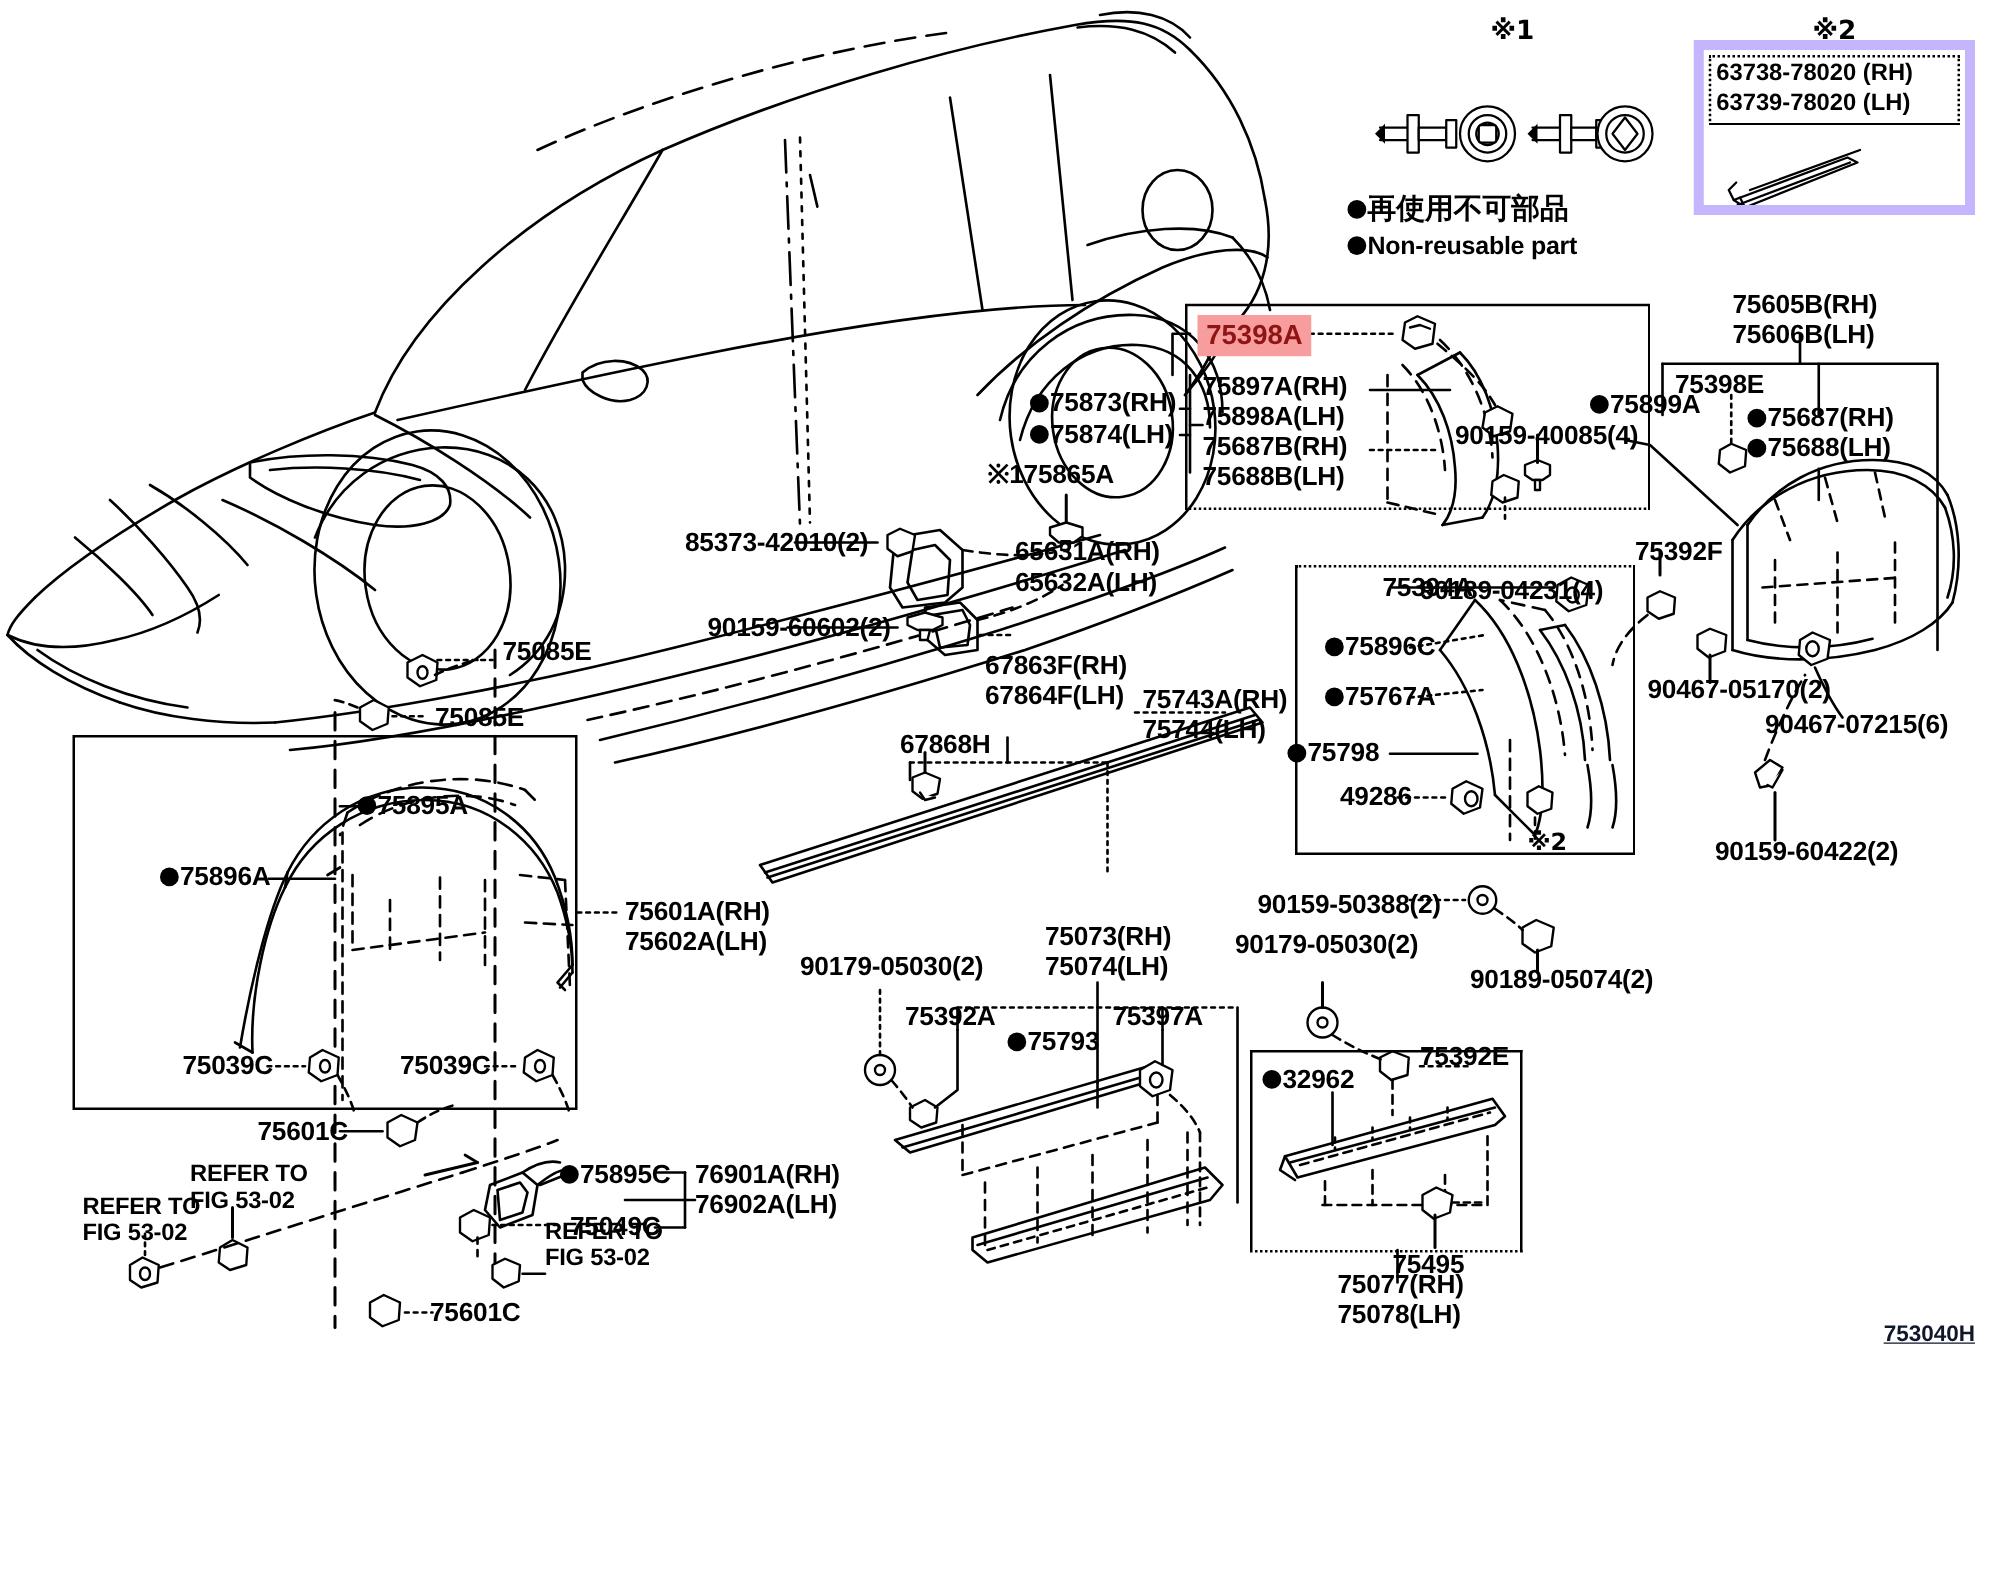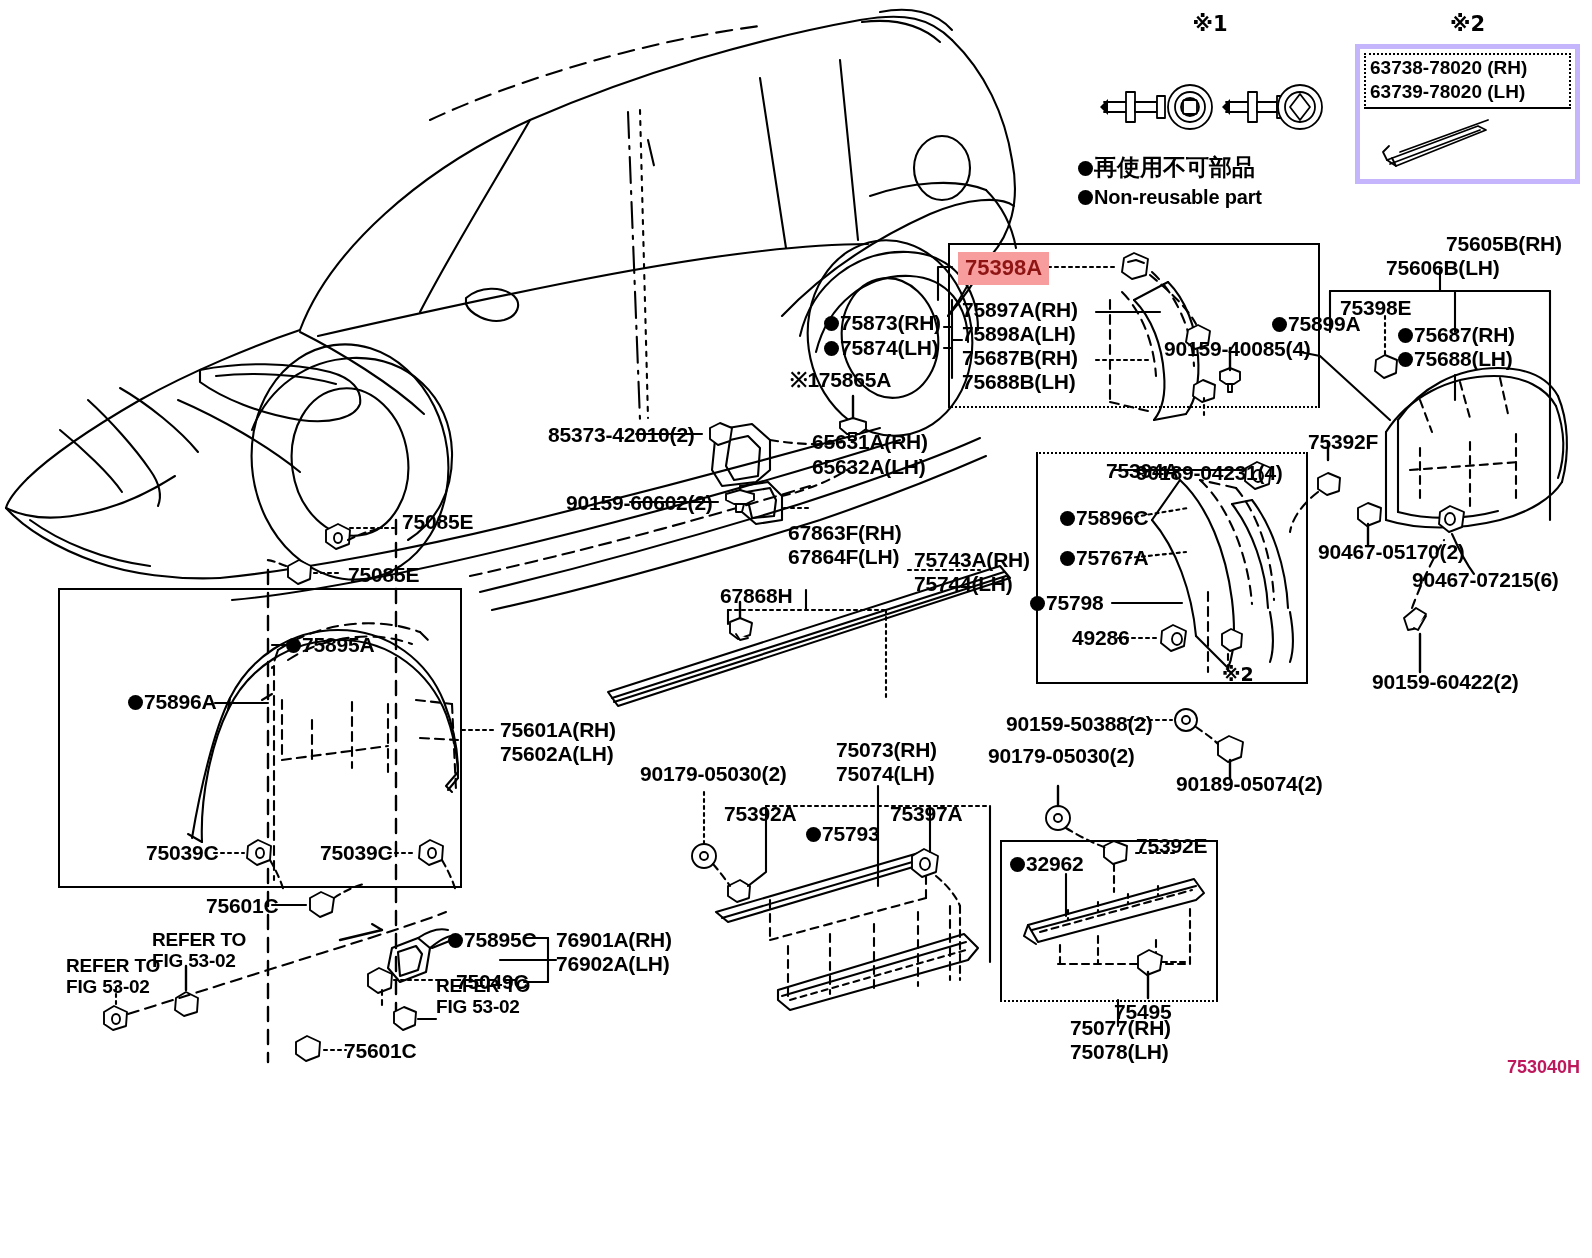--- a/index.html
+++ b/index.html
@@ -51,34 +51,34 @@
     display:flex;align-items:center;justify-content:center;
   }
   #footer .ftxt{
     color:#fff;font-family:"Liberation Sans",sans-serif;
     font-size:58px;font-weight:normal;letter-spacing:1px;white-space:pre;
   }
   #footer .gap{display:inline-block;width:54px;}
 
   #diagcode{
     position:absolute;right:12px;top:1057px;
-    font-family:"Liberation Sans",sans-serif;font-weight:bold;font-size:18px;color:#be185d;
+    font-family:"Liberation Sans",sans-serif;font-weight:bold;font-size:18px;color:#0f172a;text-decoration:underline;
   }
 
   
   #t1{position:absolute;left:1090px;top:44px;width:240px;height:105px;border:2px solid #000;box-sizing:border-box;}
   #t1 .vdiv{position:absolute;left:50%;top:0;width:0;height:100%;border-left:2px dotted #000;}
   #t1 .hdiv{position:absolute;left:0;top:33px;width:100%;height:0;border-top:2px dotted #000;}
   #t1 .cellA,#t1 .cellB{position:absolute;top:4px;width:50%;text-align:center;font-weight:bold;font-size:20px;letter-spacing:1px;}
   #t1 .cellA{left:0;} #t1 .cellB{left:50%;}
 
   #t1lab{position:absolute;left:1090px;top:12px;width:240px;text-align:center;font-weight:bold;font-size:21px;font-family:"DejaVu Sans",sans-serif;}
 
   
-  #t2{position:absolute;left:1355px;top:44px;width:225px;height:140px;border:5px solid #c4b5fd;box-sizing:border-box;}
+  #t2{position:absolute;left:1355px;top:32px;width:225px;height:140px;border:8px solid #c4b5fd;box-sizing:border-box;}
   #t2 .inner{position:absolute;left:4px;top:4px;right:4px;height:56px;border-top:2px dotted #000;border-left:2px dotted #000;border-right:2px dotted #000;border-bottom:2px solid #000;box-sizing:border-box;}
   #t2lab{position:absolute;left:1355px;top:12px;width:225px;text-align:center;font-weight:bold;font-size:21px;font-family:"DejaVu Sans",sans-serif;}
   #t2 .pn{position:absolute;left:10px;font-weight:bold;font-size:19px;white-space:pre;}
 
   .legendrow{position:absolute;font-weight:bold;}
 </style>
 </head>
 <body>
 
 <div id="page">
@@ -606,21 +606,21 @@
   <div class="lbl" style="left:812px;top:455px;"><span>65632A(LH)</span></div>
 
   <div class="lbl" style="left:962px;top:298px;"><span>75897A(RH)</span></div>
   <div class="lbl" style="left:962px;top:322px;"><span>75898A(LH)</span></div>
   <div class="lbl" style="left:962px;top:346px;"><span>75687B(RH)</span></div>
   <div class="lbl" style="left:962px;top:370px;"><span>75688B(LH)</span></div>
 
   <div class="lbl" style="left:1164px;top:337px;"><span>90159-40085(4)</span></div>
   <div class="lbl" style="left:1136px;top:416px;margin-top:45px;"><span>90189-04231(4)</span></div>
 
-  <div class="lbl" style="left:1446px;top:232px;text-align:right;"><span>75605B(RH)</span></div>
+  <div class="lbl" style="left:1386px;top:232px;text-align:right;"><span>75605B(RH)</span></div>
   <div class="lbl" style="left:1386px;top:256px;"><span>75606B(LH)</span></div>
   <div class="lbl" style="left:1340px;top:296px;"><span>75398E</span></div>
   <div class="lbl" style="left:1272px;top:312px;"><span class="dot"></span><span>75899A</span></div>
   <div class="lbl" style="left:1398px;top:323px;"><span class="dot"></span><span>75687(RH)</span></div>
   <div class="lbl" style="left:1398px;top:347px;"><span class="dot"></span><span>75688(LH)</span></div>
 
   <div class="lbl" style="left:1308px;top:430px;"><span>75392F</span></div>
   <div class="lbl" style="left:1318px;top:540px;"><span>90467-05170(2)</span></div>
   <div class="lbl" style="left:1412px;top:568px;"><span>90467-07215(6)</span></div>
   <div class="lbl" style="left:1372px;top:670px;"><span>90159-60422(2)</span></div>

